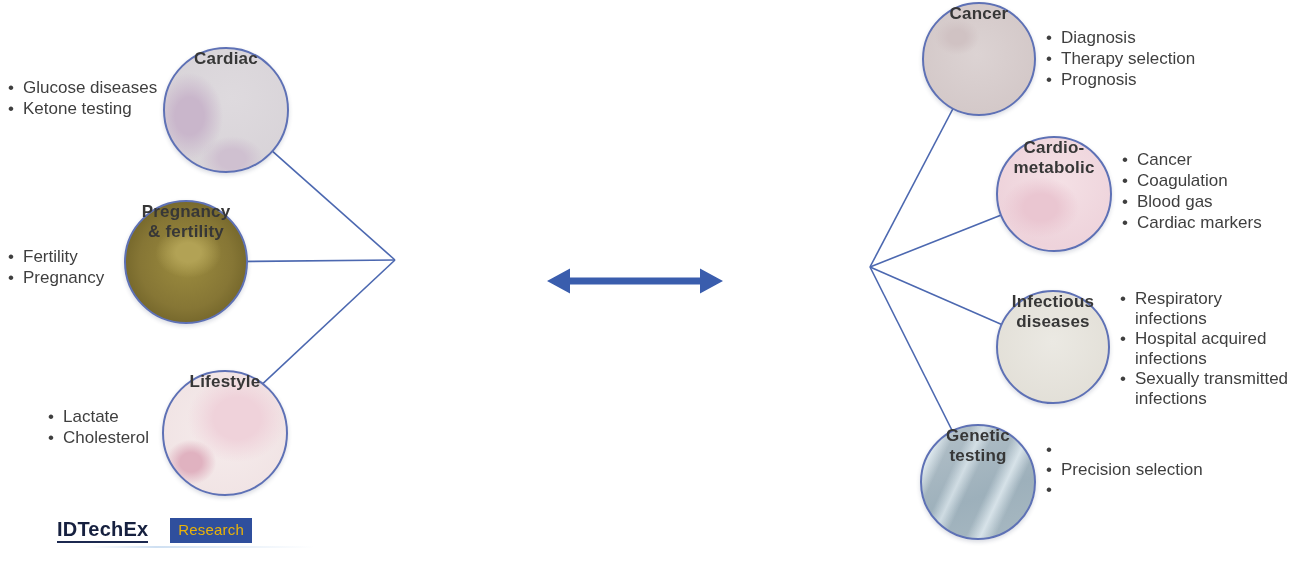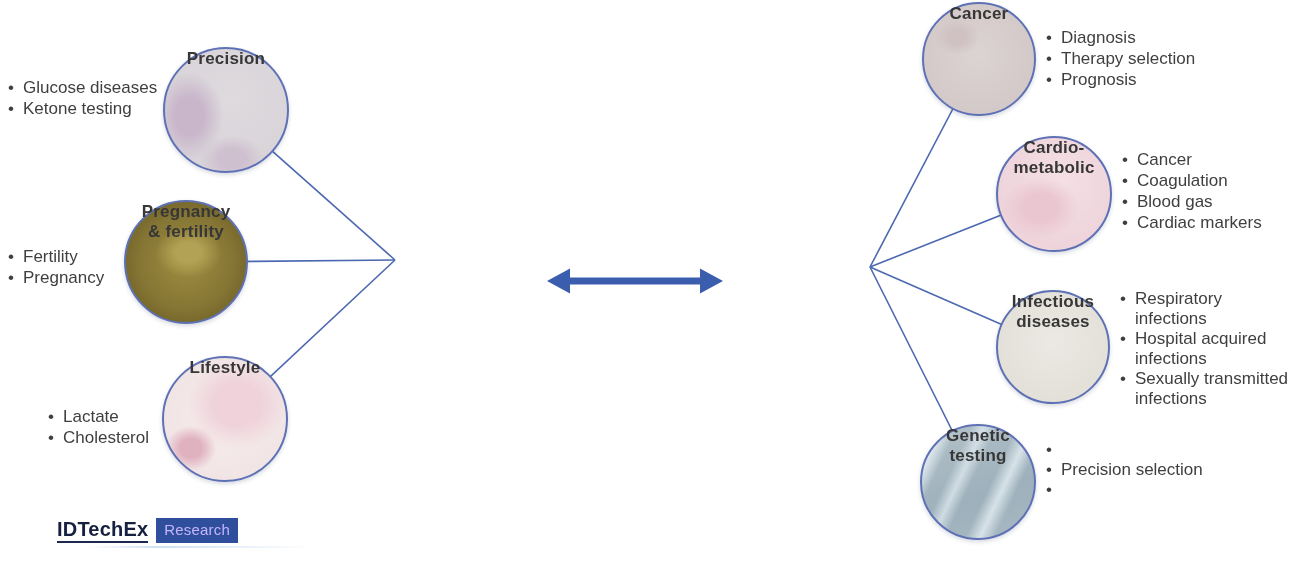--- a/index.html
+++ b/index.html
@@ -45,21 +45,21 @@
     background:
       radial-gradient(45px 58px at 20% 55%, #c9b6cb 0 32%, rgba(201,182,203,0) 75%),
       radial-gradient(42px 30px at 55% 90%, #cfc0d0 0 32%, rgba(207,192,208,0) 75%),
       radial-gradient(circle at 55% 40%, #dedade 0%, #d6d1d6 100%);
   }
   .sat-pregnancy{left:124px;top:200px;width:124px;height:124px;
     background:
       radial-gradient(44px 34px at 52% 42%, #b2a255 0 28%, rgba(178,162,85,0) 75%),
       radial-gradient(circle at 50% 50%, #9c8c3f 0%, #867635 55%, #6c5f26 85%, #5c501f 100%);
   }
-  .sat-lifestyle{left:162px;top:356px;width:126px;height:126px;
+  .sat-lifestyle{left:162px;top:370px;width:126px;height:126px;
     background:
       radial-gradient(34px 30px at 22% 74%, #e0b2c0 0 32%, rgba(224,178,192,0) 75%),
       radial-gradient(62px 55px at 60% 38%, #efd2da 0 38%, rgba(239,210,218,0) 80%),
       radial-gradient(circle at 50% 50%, #f6ecec 0%, #efe1e2 100%);
   }
   .sat-cancer{left:922px;top:2px;width:114px;height:114px;
     background:
       radial-gradient(30px 24px at 30% 30%, #d0c2c3 0 30%, rgba(208,194,195,0) 75%),
       radial-gradient(circle at 48% 46%, #dcd3d3 0%, #d4c9c9 70%, #cec2c3 100%);
   }
@@ -85,27 +85,27 @@
   .bd{flex:0 0 15px;text-align:left;}
   .bt{white-space:pre-line;}
   .list-glucose{left:8px;top:77px;width:170px;}
   .list-fertility{left:8px;top:246px;width:150px;}
   .list-lactate{left:48px;top:406px;width:150px;}
   .list-cancer{left:1046px;top:27px;width:230px;}
   .list-cardio{left:1122px;top:149px;width:180px;}
   .list-infectious{left:1120px;top:289px;width:190px;}
   .list-genetic{left:1046px;top:440px;width:190px;}
   
-  .logo{position:absolute;left:57px;top:518px;z-index:2;display:flex;align-items:flex-end;gap:8px;}
+  .logo{position:absolute;left:57px;top:518px;z-index:2;display:flex;align-items:flex-end;gap:22px;}
   .logo-brand{
     font-size:20px;font-weight:700;color:#16203f;letter-spacing:.2px;
     border-bottom:2.5px solid #1c2950;padding-bottom:1px;line-height:1.1;
   }
   .logo-research{
-    background:#2f4f9d;color:#c4b5fd;font-size:15px;line-height:1;
+    background:#2f4f9d;color:#eab308;font-size:15px;line-height:1;
     padding:4px 8px 6px 8px;letter-spacing:.2px;
   }
   .logo-swoosh{position:absolute;left:88px;top:546px;width:226px;height:2px;z-index:1;
     background:linear-gradient(90deg, rgba(207,224,242,0), #cfe0f2 30%, rgba(207,224,242,0));}
 </style>
 </head>
 <body>
 
 <div class="canvas">
 
@@ -115,21 +115,21 @@
     <line x1="225" y1="419" x2="395" y2="260" stroke-width="1.6" stroke="#4c68b0"></line>
     <line x1="979" y1="59" x2="870" y2="267" stroke-width="1.6" stroke="#4c68b0"></line>
     <line x1="1054" y1="194" x2="870" y2="267" stroke-width="1.6" stroke="#4c68b0"></line>
     <line x1="1053" y1="347" x2="870" y2="267" stroke-width="1.6" stroke="#4c68b0"></line>
     <line x1="978" y1="482" x2="870" y2="267" stroke-width="1.6" stroke="#4c68b0"></line>
     <polygon points="547,281 570,268.5 570,277.5 700,277.5 700,268.5 723,281 700,293.5 700,284.5 570,284.5 570,293.5" fill="#3a5dad"></polygon>
   </svg>
 
 
   <div class="circle sat sat-diabetes">
-    <span class="lbl">Precision</span>
+    <span class="lbl">Cardiac</span>
   </div>
   <div class="circle sat sat-pregnancy">
     <span class="lbl">Pregnancy
 &amp; fertility</span>
   </div>
   <div class="circle sat sat-lifestyle">
     <span class="lbl">Lifestyle</span>
   </div>
 
   <div class="blist list-glucose">

